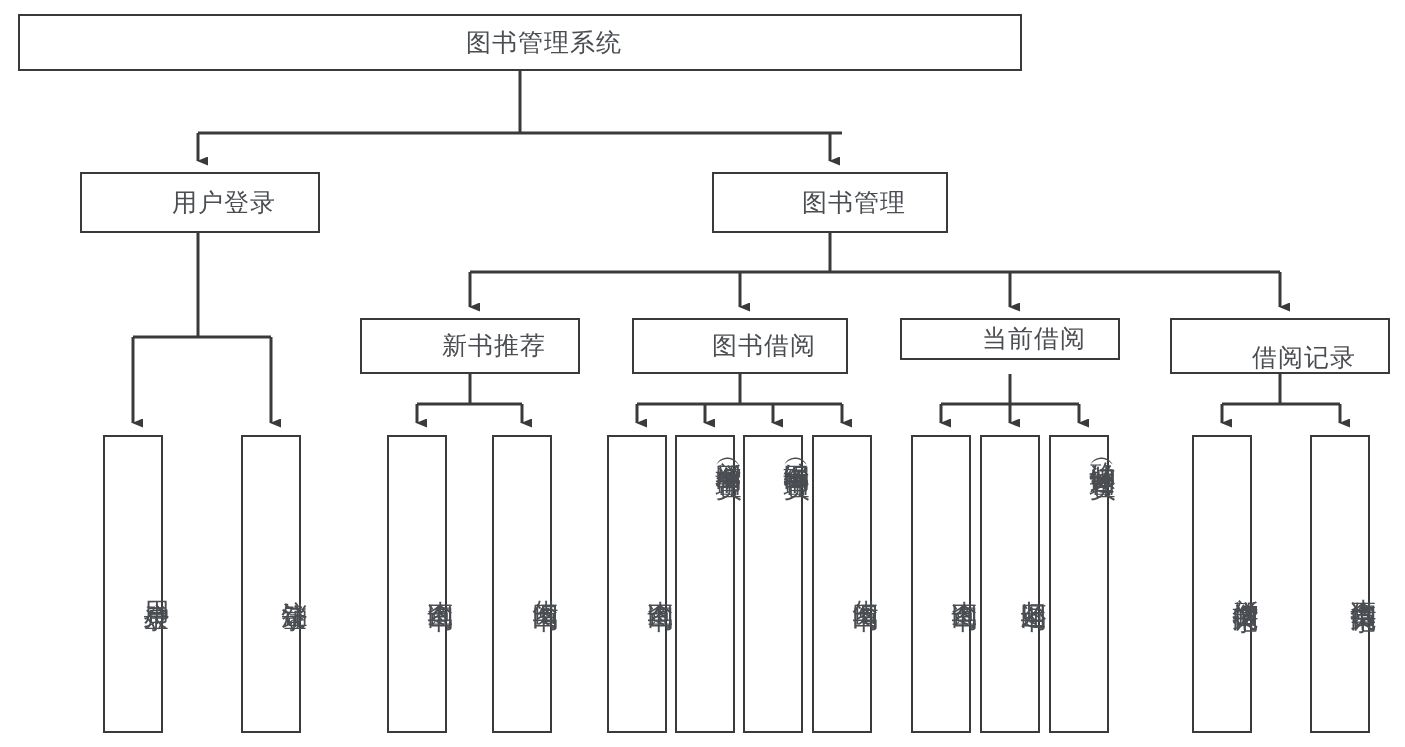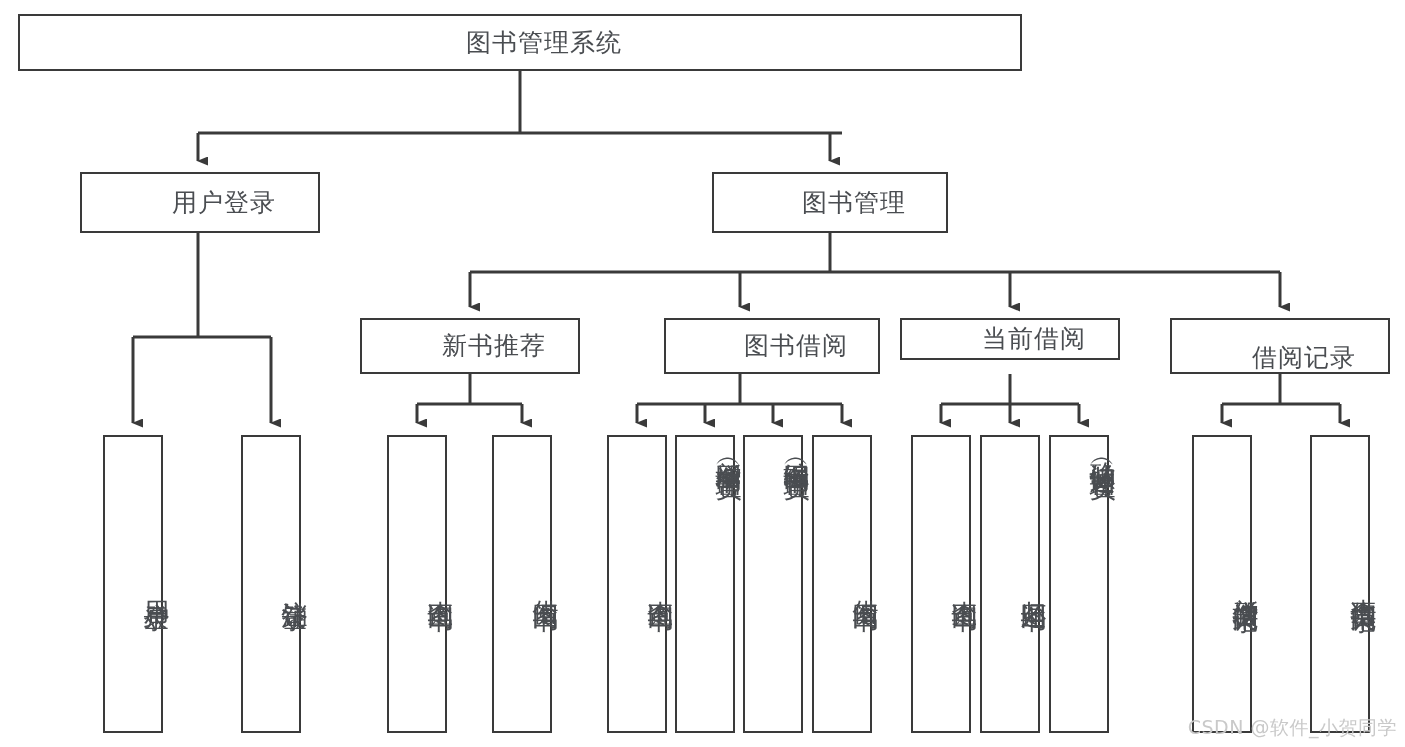--- a/index.html
+++ b/index.html
@@ -135,21 +135,21 @@
   </div>
 
   <div class="node" style="left:360px; top:318px; width:220px; height:56px;">
     <span class="label">新书推荐</span>
   </div>
 
   <div class="node" style="left:712px; top:172px; width:236px; height:61px;">
     <span class="label">图书管理</span>
   </div>
 
-  <div class="node" style="left:632px; top:318px; width:216px; height:56px;margin-left:32px;">
+  <div class="node" style="left:632px; top:318px; width:216px; height:56px;">
     <span class="label">图书借阅</span>
   </div>
 
   <div class="node" style="left:900px; top:318px; width:220px; height:42px;">
     <span class="label">当前借阅</span>
   </div>
 
   <div class="node" style="left:1170px; top:318px; width:220px; height:56px;align-items:flex-end;">
     <span class="label">借阅记录</span>
   </div>
@@ -199,15 +199,14 @@
   </div>
 
   <div class="node vert mid" style="left:1192px; top:435px; width:60px; height:298px;">
     <span class="label">新增借阅记录</span>
   </div>
 
   <div class="node vert mid" style="left:1310px; top:435px; width:60px; height:298px;">
     <span class="label">查询借阅记录</span>
   </div>
 
-  <div class="watermark">CSDN @软件_小贺同学</div>
 
 </div>
 
 </body></html>

